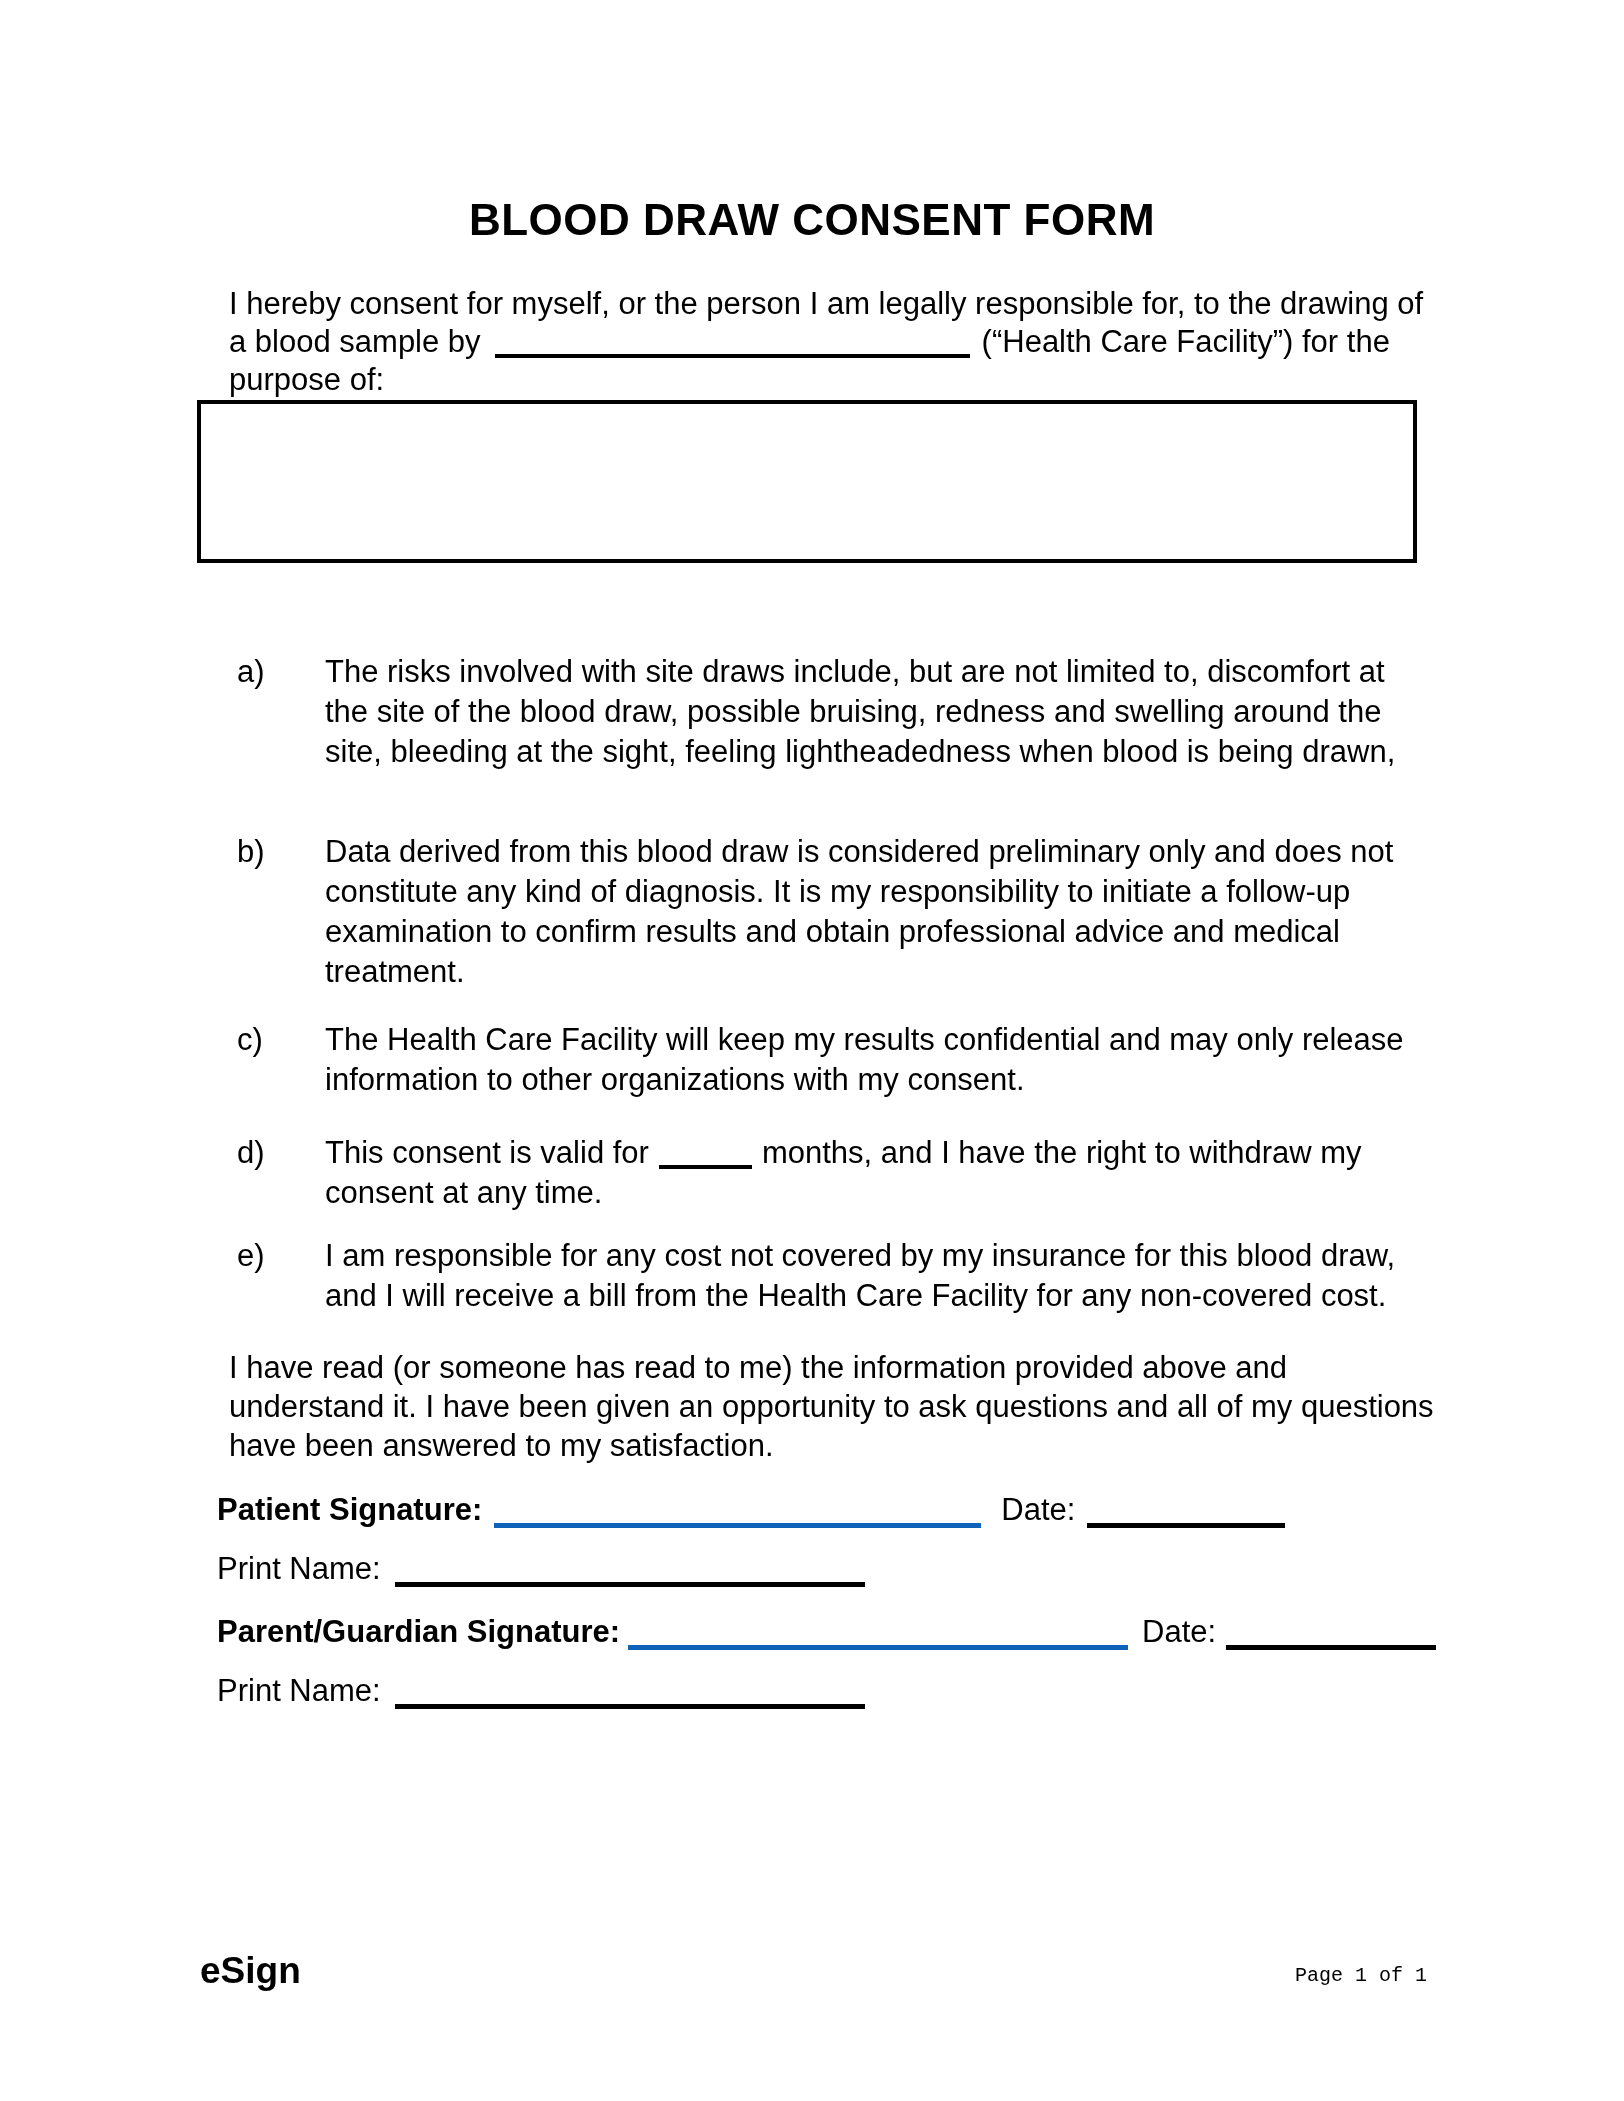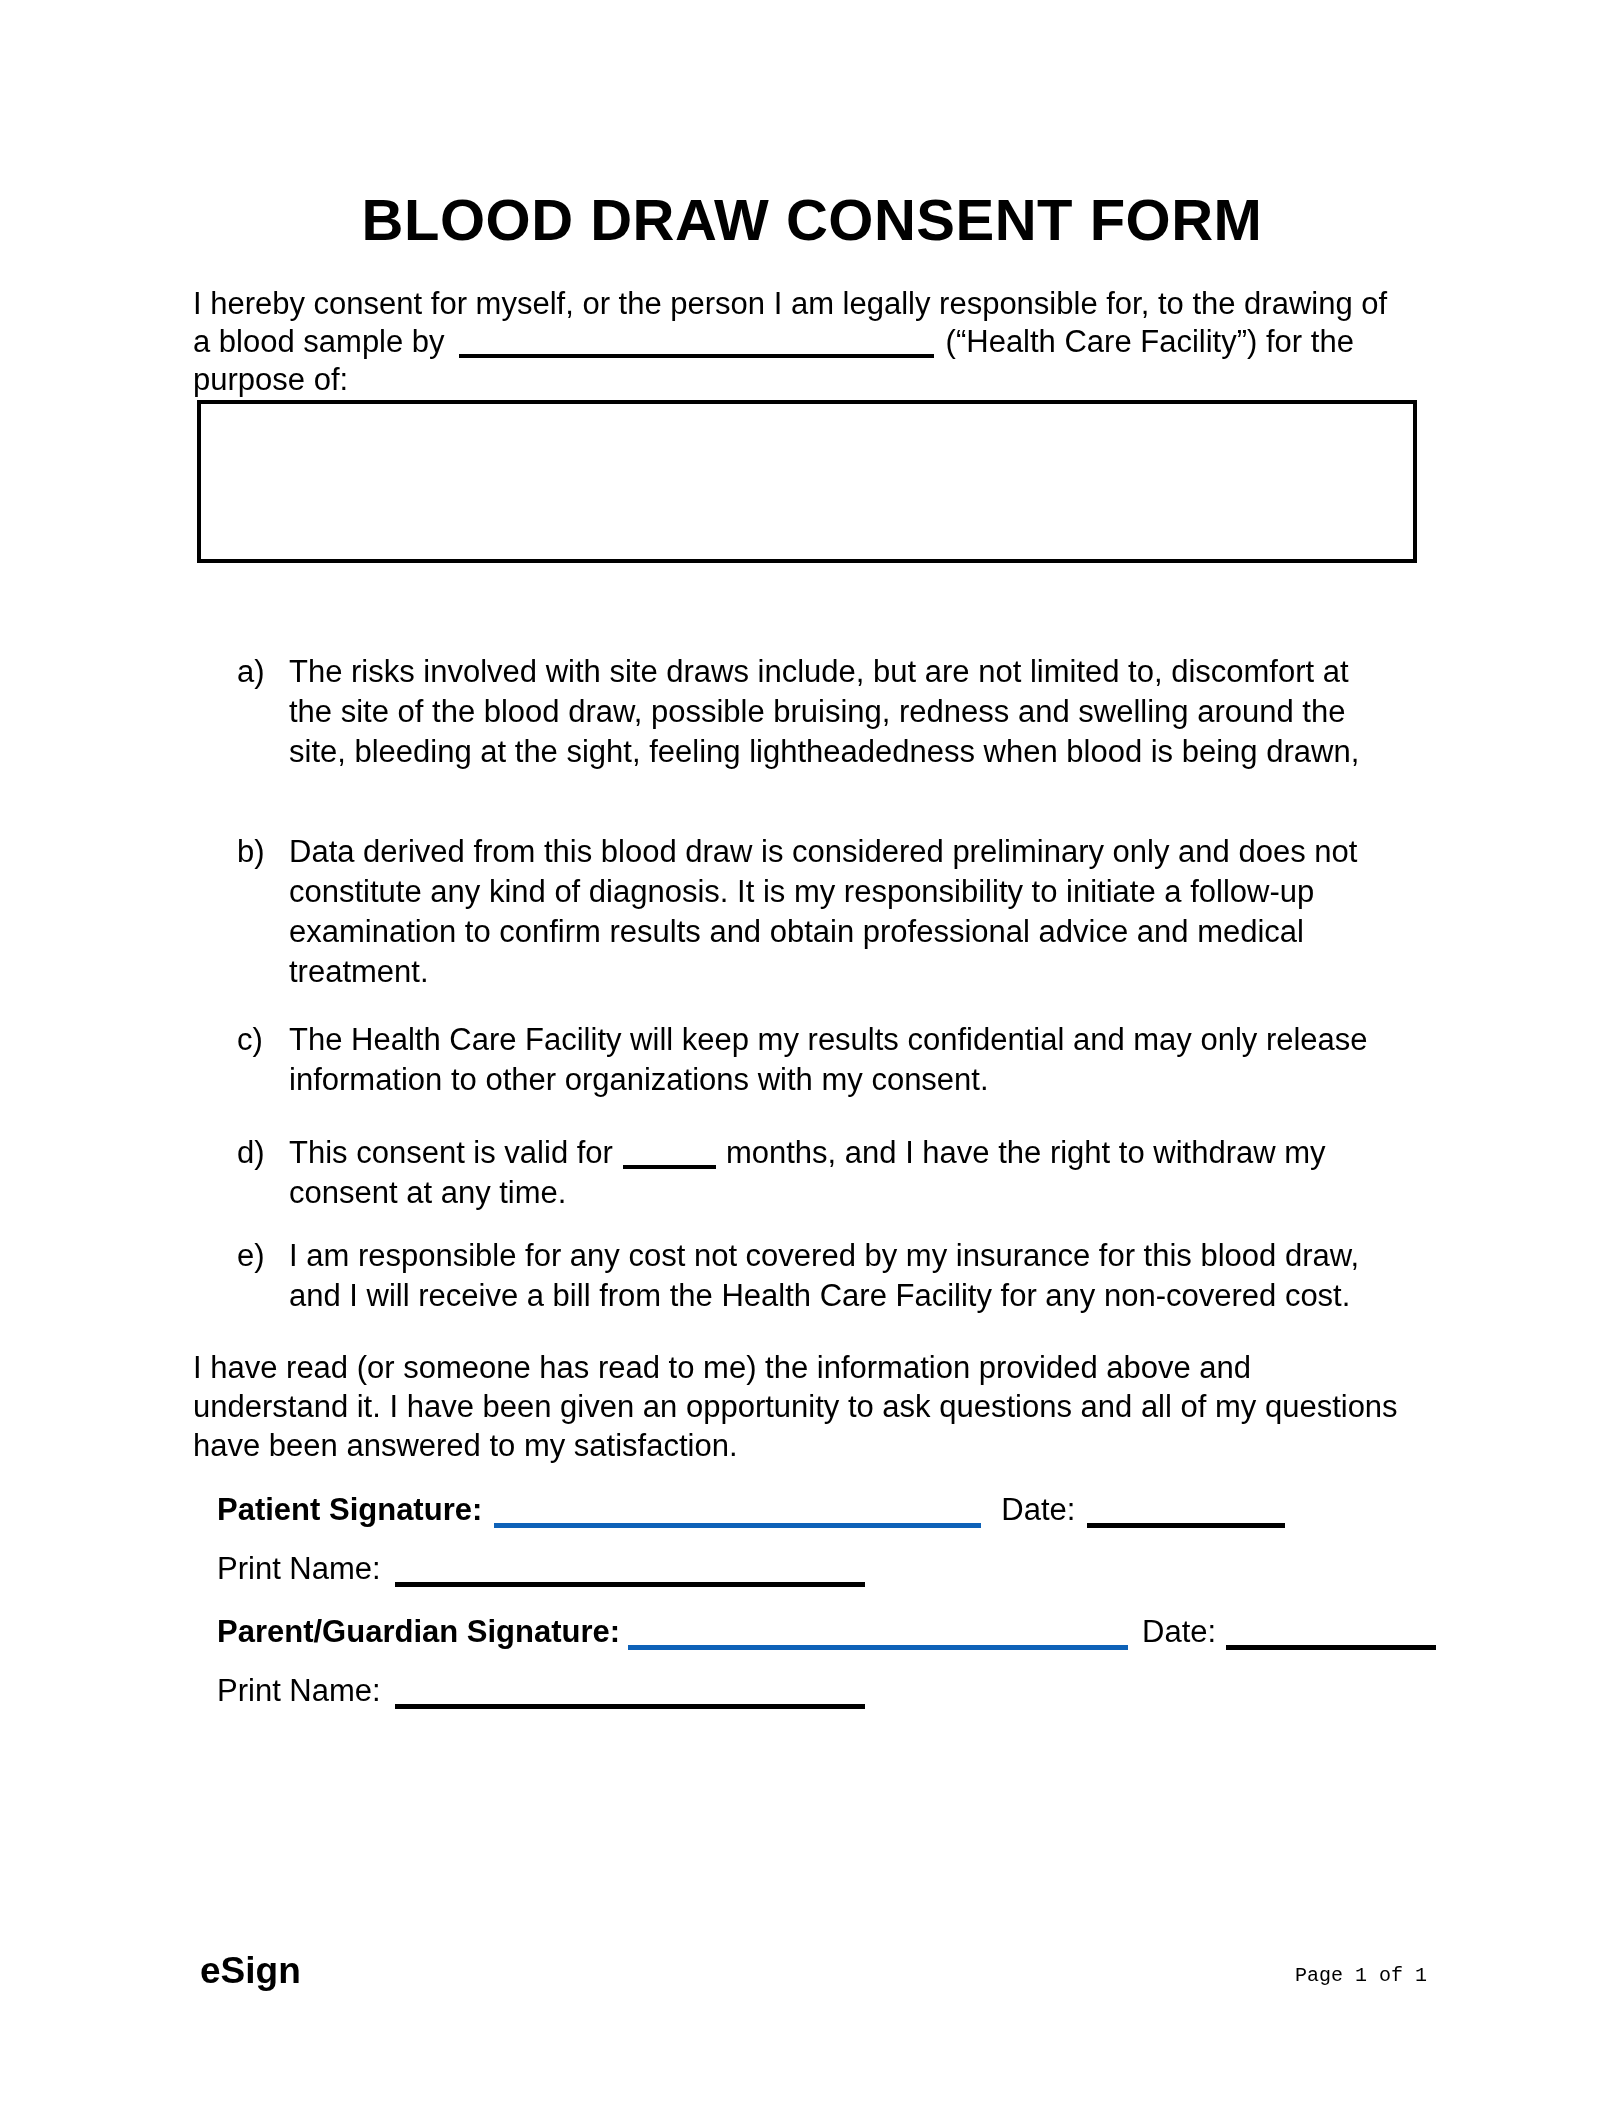--- a/index.html
+++ b/index.html
@@ -10,21 +10,21 @@
     margin:0 auto;
     font-family:"Liberation Sans","DejaVu Sans",sans-serif;
     color:#000;
     font-size:31px;
     overflow:hidden;
   }
   .abs{position:absolute;}
   .doc-title{
     left:0;top:194px;width:1624px;
     text-align:center;
-    font-weight:bold;font-size:58px;line-height:52px;
+    font-weight:bold;font-size:44px;line-height:52px;
     letter-spacing:0.5px;
   }
   .para{line-height:38px;}
   .intro{left:193px;top:285px;width:1262px;}
   .blank{
     display:inline-block;
     border-bottom:4px solid #000;
     vertical-align:-6px;
   }
   .facility-blank{width:475px;margin-left:14px;margin-right:12px;}
@@ -37,21 +37,21 @@
   }
   .accept-heading{left:193px;top:574px;line-height:38px;}
   .item{
     left:237px;width:1212px;
     display:flex;align-items:flex-start;
     line-height:40px;
   }
   .item .marker{flex:0 0 52px;}
   .item .item-text{flex:1 1 auto;}
   .closing{left:193px;top:1348px;width:1262px;line-height:39px;}
-  .closing .t-line,.item-text .t-line,.intro .t-line{white-space:nowrap;}
+  .closing .t-line,.item-text .t-line,.intro .t-line{white-space:nowrap;margin-left:36px;}
   .sig-row{left:193px;white-space:nowrap;line-height:40px;margin-left:24px;}
   .sig-row .lbl-bold{font-weight:bold;}
   .sig-line{
     display:inline-block;
     height:30px;
     border-bottom:5px solid #000;
     vertical-align:-8px;
   }
   .footer-brand{left:200px;top:1950px;font-weight:bold;font-size:37px;line-height:42px;text-align:center;}
   .footer-page{right:197px;top:1958px;font-size:20px;line-height:36px;font-family:Liberation Mono, monospace;}

